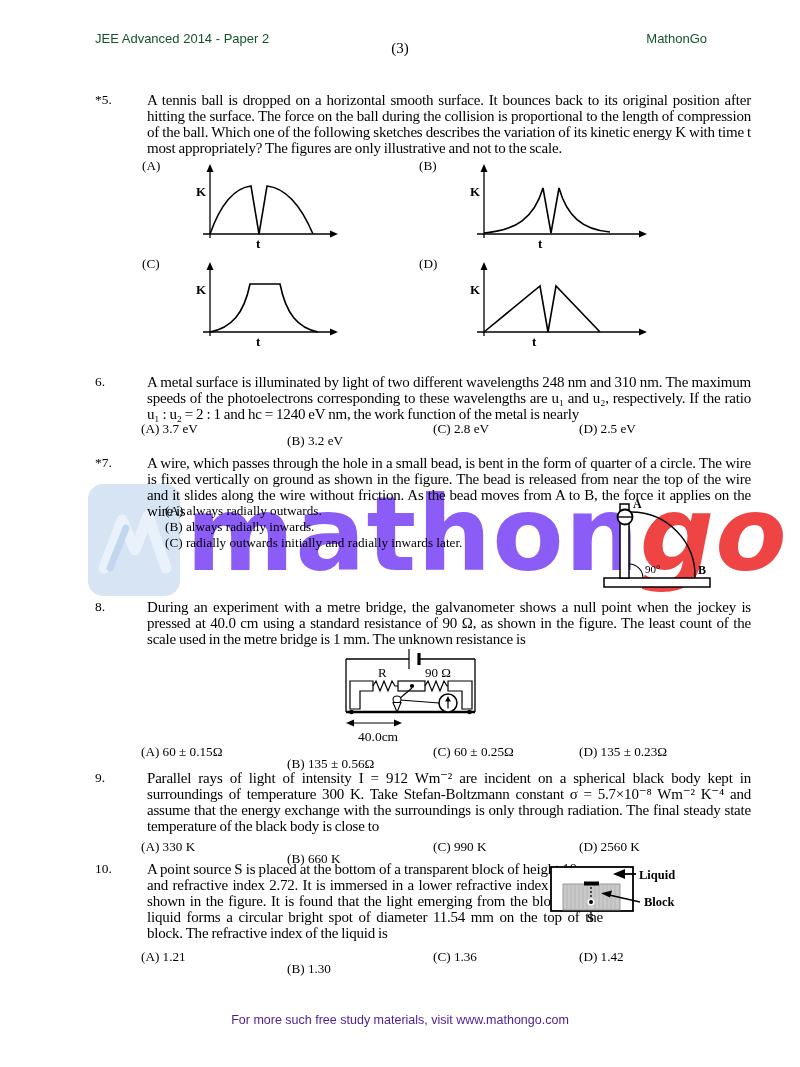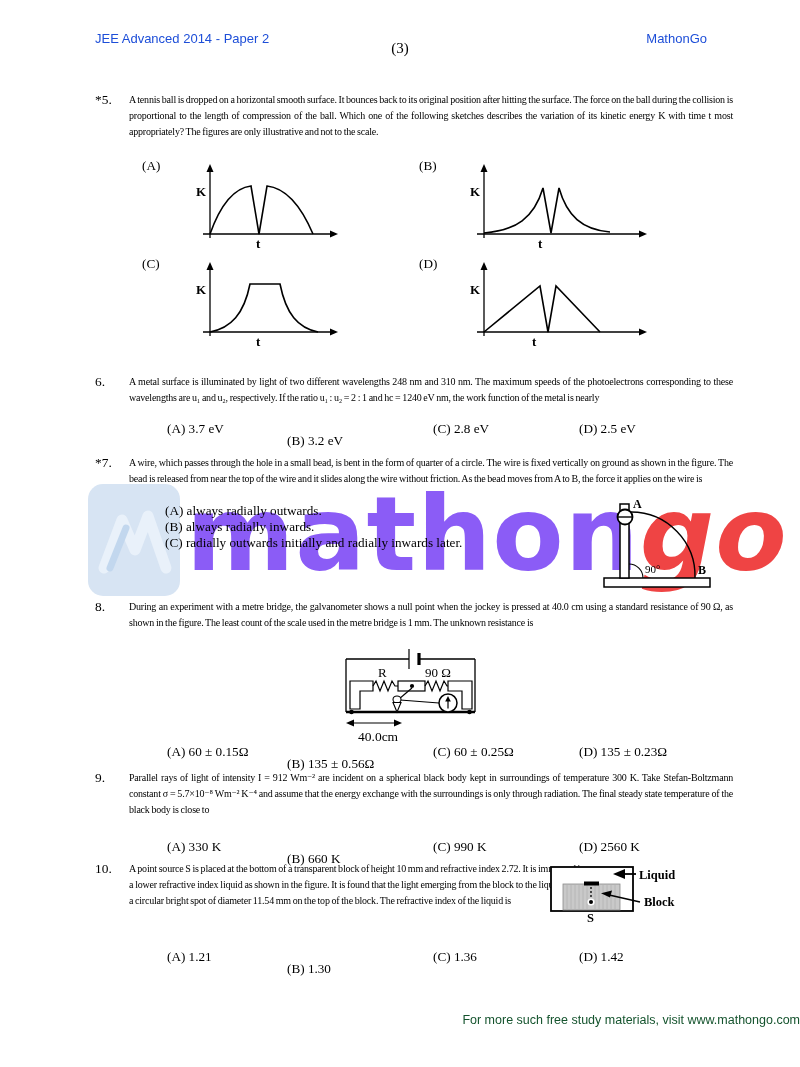--- a/index.html
+++ b/index.html
@@ -1,43 +1,43 @@
 <!DOCTYPE html>
 <html><head>
 <meta charset="utf-8">
 <style>
   html,body{margin:0;padding:0;background:#ffffff;}
   .page{position:relative;width:800px;height:1067px;background:#ffffff;overflow:hidden;
         font-family:"Liberation Serif","DejaVu Serif",serif;color:#000;}
   .sans{font-family:"Liberation Sans","DejaVu Sans",sans-serif;}
   .abs{position:absolute;}
-  .hdr{font-size:13px;color:#1d4ed8;}
+  .hdr{font-size:13px;color:#14532d;}
   .pagenum{font-size:15px;}
   .qnum{position:absolute;left:95px;font-size:13.4px;}
-  .qbody{position:absolute;left:129px;width:604px;text-align:justify;
-         font-size:10px;line-height:16px;letter-spacing:-0.2px;word-spacing:-0.5px;}
+  .qbody{position:absolute;left:147px;width:604px;text-align:justify;
+         font-size:15px;line-height:16px;letter-spacing:-0.2px;word-spacing:-0.5px;}
   .narrow{width:456px;}
   .optrow{position:absolute;left:141px;width:650px;height:16px;font-size:13.2px;}
   .optrow span{position:absolute;top:0;white-space:nowrap;}
-  .o0{left:0;margin-left:26px;} .o1{left:146px;margin-top:12px;} .o2{left:292px;} .o3{left:438px;}
+  .o0{left:0;} .o1{left:146px;margin-top:12px;} .o2{left:292px;} .o3{left:438px;}
   .stackopts{position:absolute;left:141px;font-size:13.2px;line-height:16px;}
   .stackopts div{white-space:nowrap;}
   .glabel{position:absolute;font-size:13.2px;}
   .figsvg{position:absolute;}
   
   .wm-square{position:absolute;left:88px;top:484px;width:92px;height:112px;z-index:0;}
   .wm-word{position:absolute;left:186px;top:474px;z-index:0;
            font-family:"DejaVu Sans","Liberation Sans",sans-serif;
            font-weight:bold;font-size:104px;letter-spacing:1px;line-height:120px;
            user-select:none;}
   .wm-p1{color:#8b5cf6;}
   .wm-p2{color:#ef4444;font-style:italic;}
   .content{position:relative;z-index:1;}
-  .footer{position:absolute;left:0;right:0;top:1013px;text-align:right;
-          font-size:12.5px;color:#14532d;}
+  .footer{position:absolute;left:0;right:0;top:1013px;text-align:center;
+          font-size:12.5px;color:#4c1d95;}
   svg text{font-family:"Liberation Serif","DejaVu Serif",serif;}
 </style>
 </head>
 <body>
 
 <div class="page">
 
   <svg class="wm-square" viewBox="0 0 92 112">
     <rect x="0" y="0" width="92" height="112" rx="15" fill="#d7e4f3"></rect>
     <path d="M16,84 L34,36 L47,66 L60,32 L78,84" fill="none" stroke="#e9f1fa" stroke-width="11" stroke-linecap="round" stroke-linejoin="round"></path>

